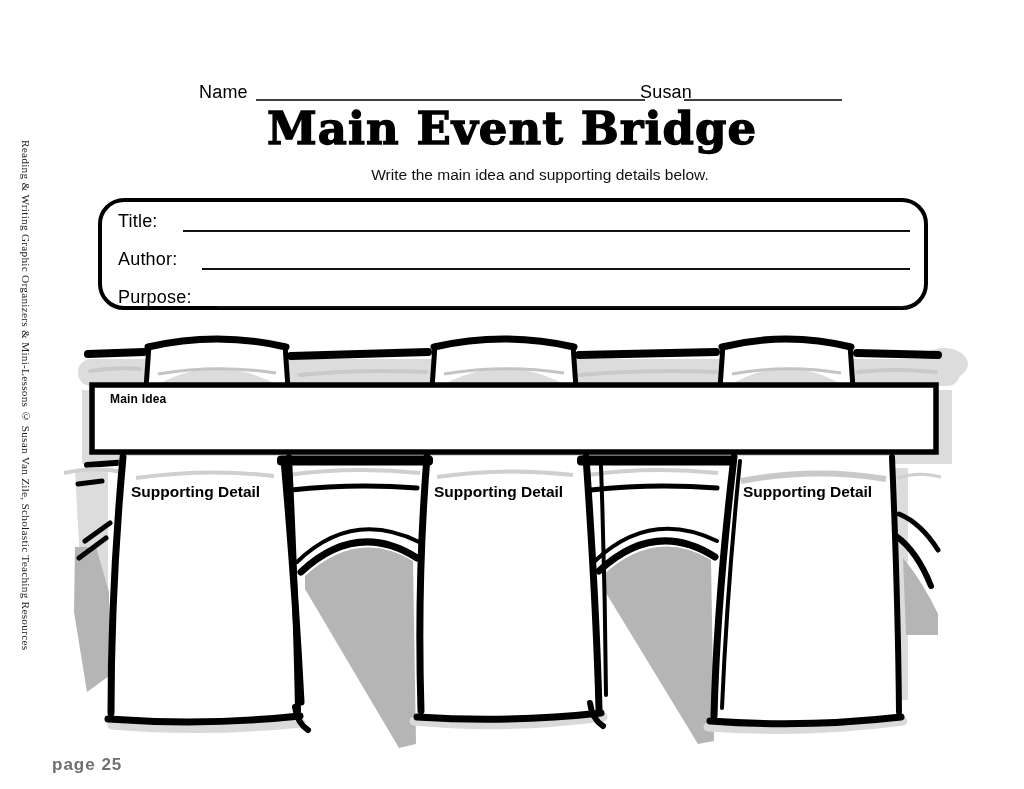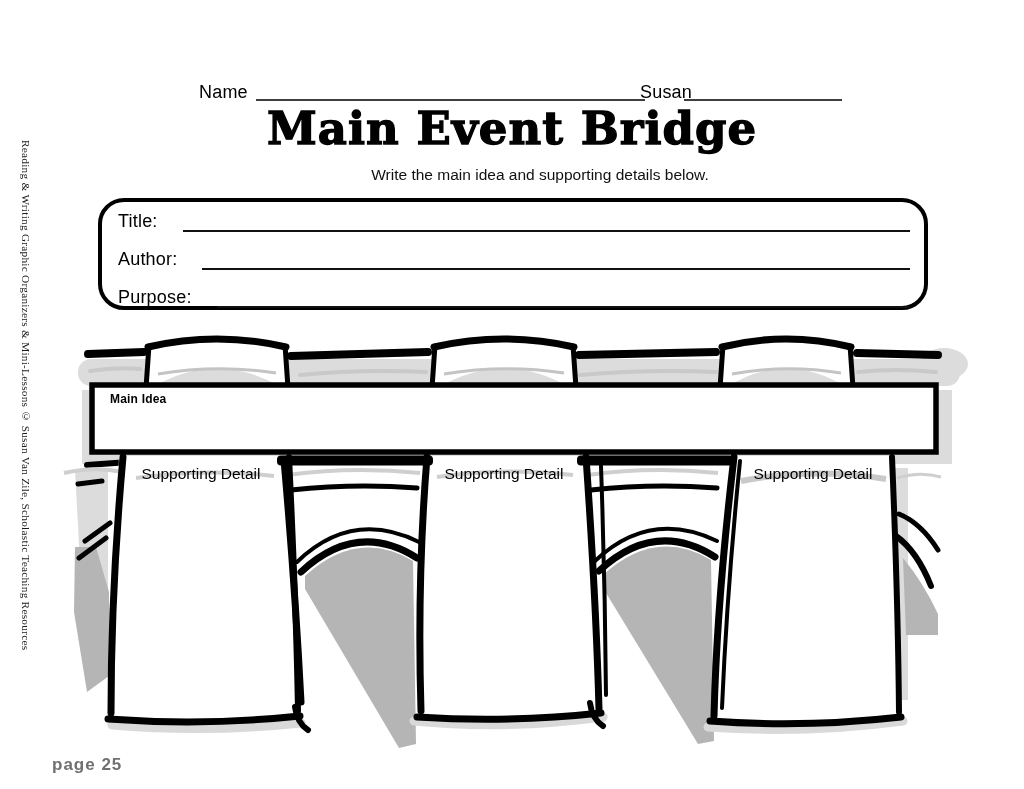--- a/index.html
+++ b/index.html
@@ -20,21 +20,21 @@
         font-family:"DejaVu Serif",serif;font-weight:bold;font-size:45px;
         letter-spacing:1px;-webkit-text-stroke:1.3px #000;}
   .page-subtitle{left:0;top:166px;width:1024px;text-align:center;font-size:15.5px;color:#111;padding-left:28px;}
   
   .info-box{left:98px;top:198px;width:822px;height:104px;border:4px solid #000;border-radius:26px;}
   .info-row{position:absolute;left:16px;right:14px;height:24px;display:flex;align-items:flex-end;gap:20px;}
   .info-row .line{flex:1;margin-left:5px;border-bottom:2.5px solid #111;height:100%;}
   .row1{top:6px;} .row2{top:44px;} .row3{top:82px;}
   
   .main-idea-label{left:110px;top:392px;font-weight:bold;font-size:12px;letter-spacing:.2px;}
-  .sd-label{top:465px;width:140px;text-align:center;font-weight:normal;font-size:15.5px;white-space:nowrap;}
+  .sd-label{top:483px;width:140px;text-align:left;font-weight:bold;font-size:15.5px;white-space:nowrap;}
   .sd1{left:131px;} .sd2{left:434px;} .sd3{left:743px;}
   .write-area{background:transparent;}
   .page-number{left:52px;top:755px;font-size:17px;letter-spacing:1px;color:#707070;font-weight:bold;}
   svg{position:absolute;left:0;top:0;}
 </style>
 </head>
 <body>
 
 <div class="page">
 

